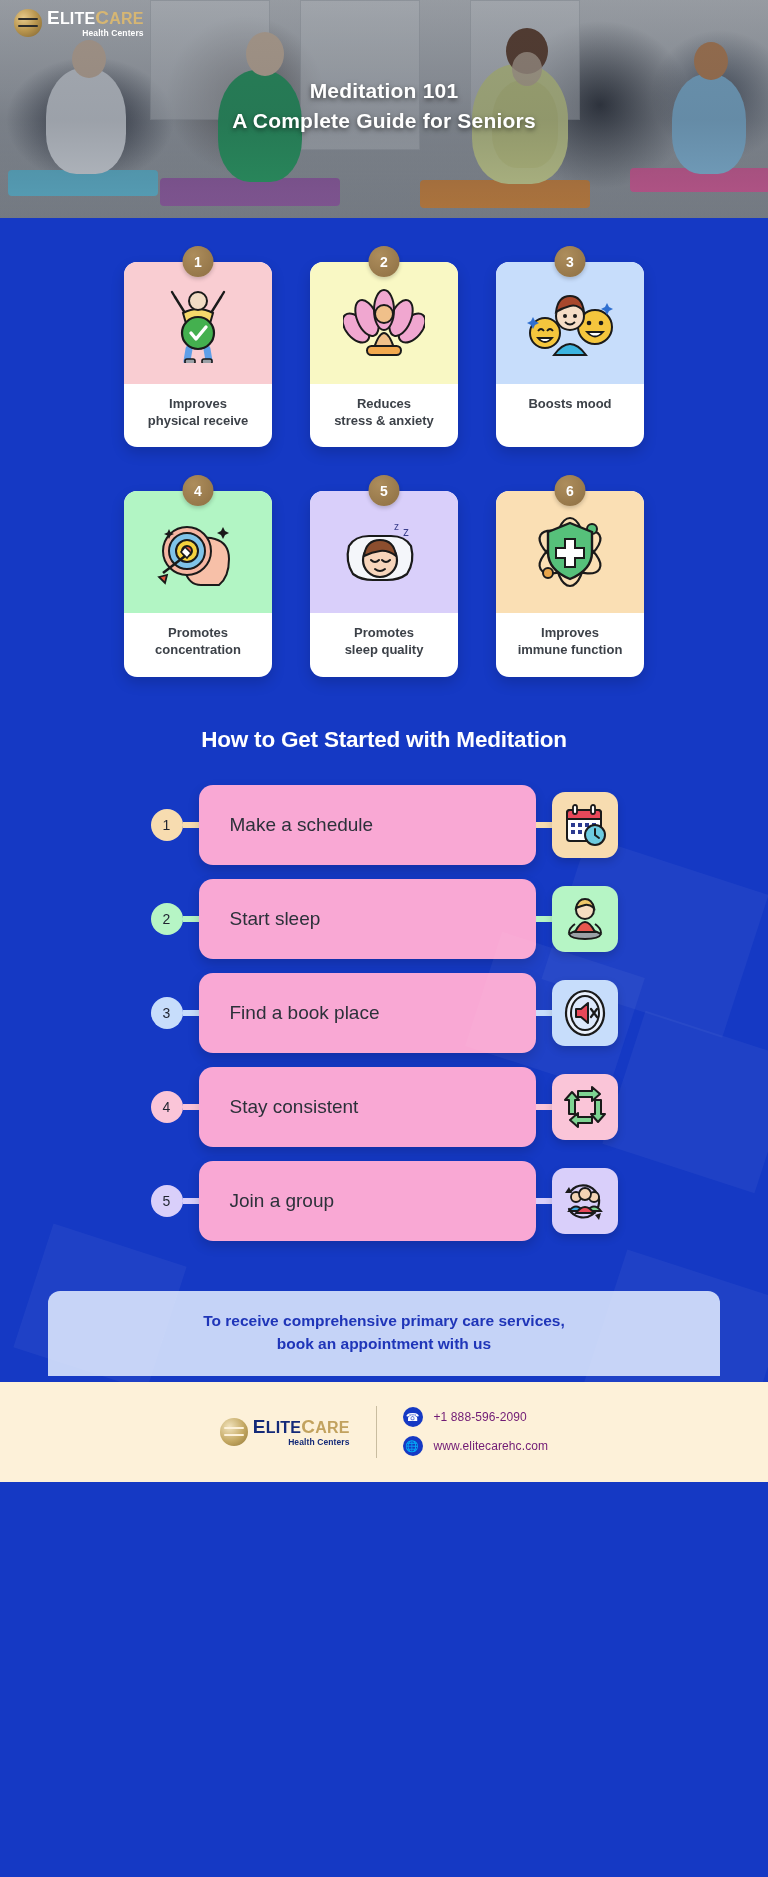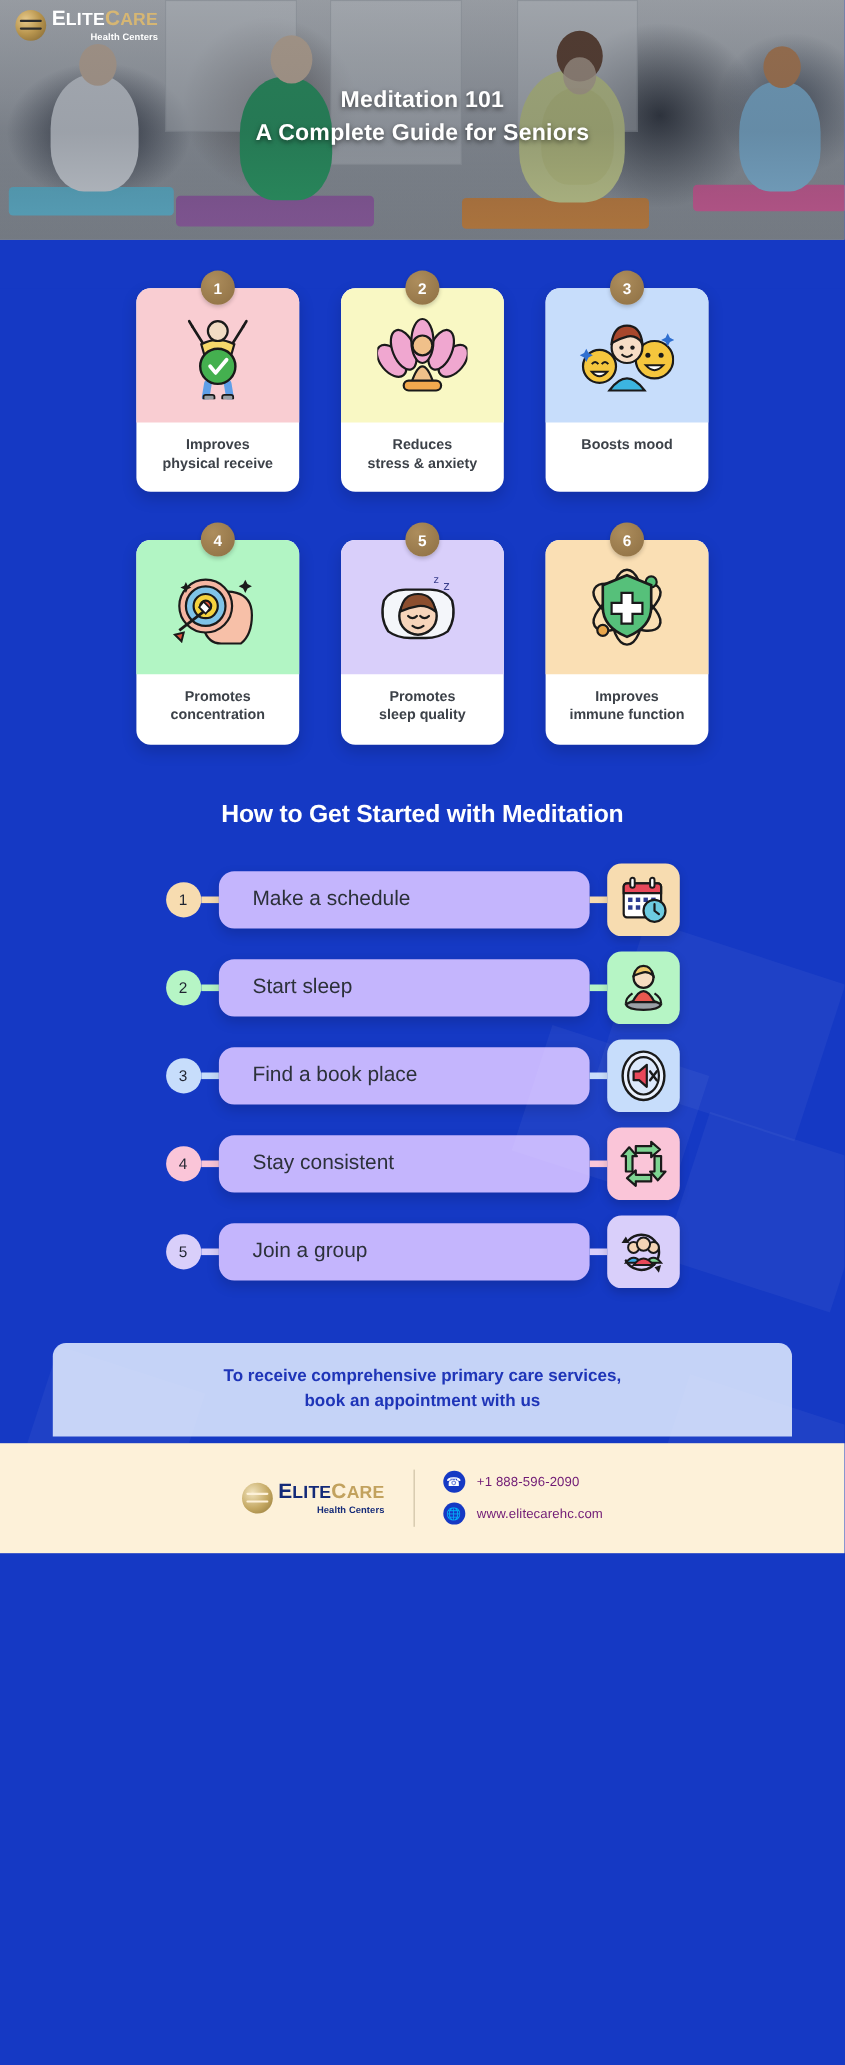--- a/index.html
+++ b/index.html
@@ -163,22 +163,22 @@
     margin-bottom: 14px;
   }
   .step-num {
     width: 32px; height: 32px; border-radius: 50%;
     display: flex; align-items: center; justify-content: center;
     font-size: 14px; color: #1f2430; flex: none;
     position: relative; z-index: 2;
   }
   .step-connector { width: 16px; height: 6px; flex: none; }
   .step-bar {
-    width: 337px; height: 52px;
-    background: #c4b5fd;
+    width: 337px; height: 80px;
+    background: #f9a8d4;
     border-radius: 14px;
     display: flex; align-items: center;
     padding-left: 31px;
     font-size: 19px;
     color: #2c313a;
     box-shadow: 0 5px 12px rgba(0,0,0,.16);
     flex: none;
   }
   .step-icon {
     width: 66px; height: 66px;

